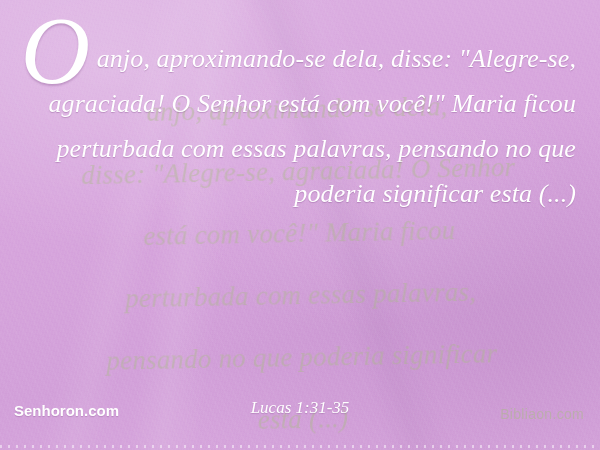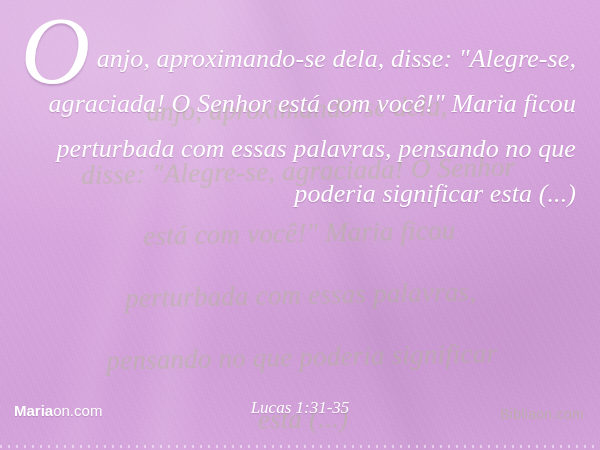--- a/index.html
+++ b/index.html
@@ -83,21 +83,21 @@
   #footer{
     position:absolute;left:0;bottom:0;width:600px;height:52px;
   }
   .logo{
     position:absolute;left:14px;top:4px;
     font-family:"Liberation Sans", sans-serif;
     font-size:15px;color:#ffffff;white-space:nowrap;
     text-shadow:0 1px 1px rgba(120,70,130,.30);
   }
   .logo b{font-weight:700;}
-  .logo span.light{font-weight:400;}
+  .logo span.light{font-weight:700;}
   .ref{
     position:absolute;left:0;top:0;width:600px;
     text-align:center;
     font-style:italic;font-size:17px;color:#ffffff;
     text-shadow:0 1px 1px rgba(120,70,130,.30);
   }
   .wm{
     position:absolute;right:16px;top:8px;
     font-family:"Liberation Sans", sans-serif;
     font-size:14px;color:#a9bb86;opacity:.50;
@@ -124,20 +124,20 @@
 perturbada com essas palavras,
 pensando no que poderia significar
 esta (...)</div>
 
   <div id="verse">
     <span class="dropcap">O</span><span> anjo, aproximando-se dela, disse: "Alegre-se, agraciada! O Senhor está com você!" Maria ficou perturbada com essas palavras, pensando no que poderia significar esta (...)</span>
   </div>
 
   <div id="footer">
     <div class="logo">
-      <b>Maria</b><span class="light">on.com</span>
+      <b>Senhor</b><span class="light">on.com</span>
     </div>
     <div class="ref">Lucas 1:31-35</div>
     <div class="wm">Bibliaon.com</div>
     <div class="dots"></div>
   </div>
 
 </div>
 
 </body></html>

